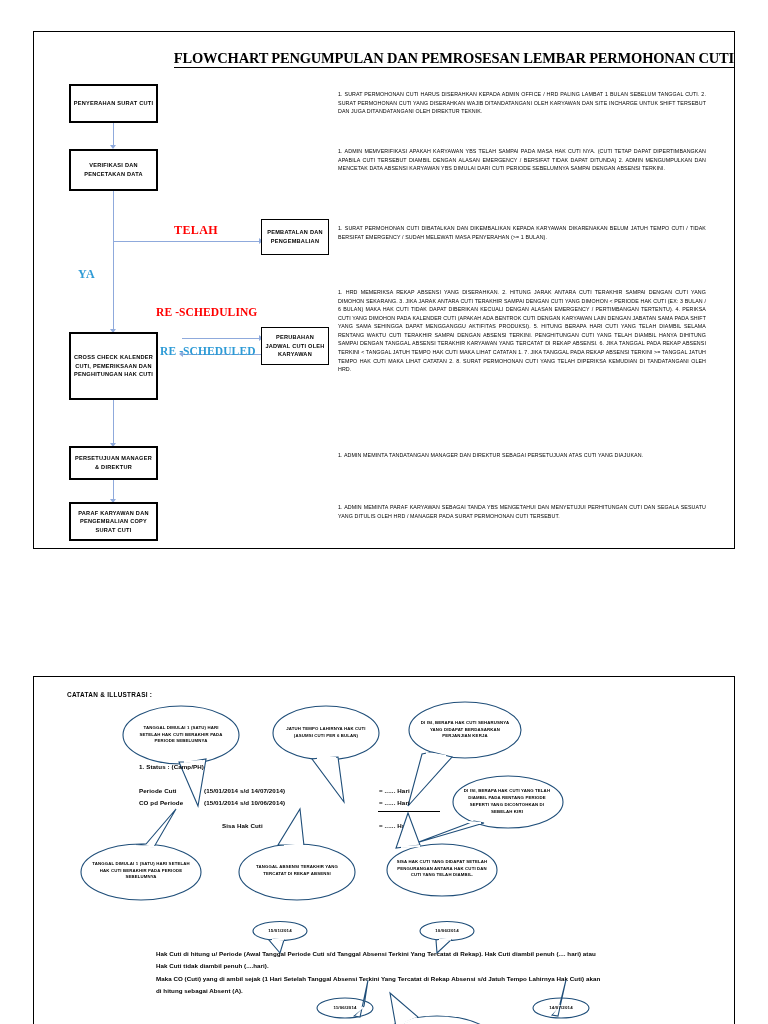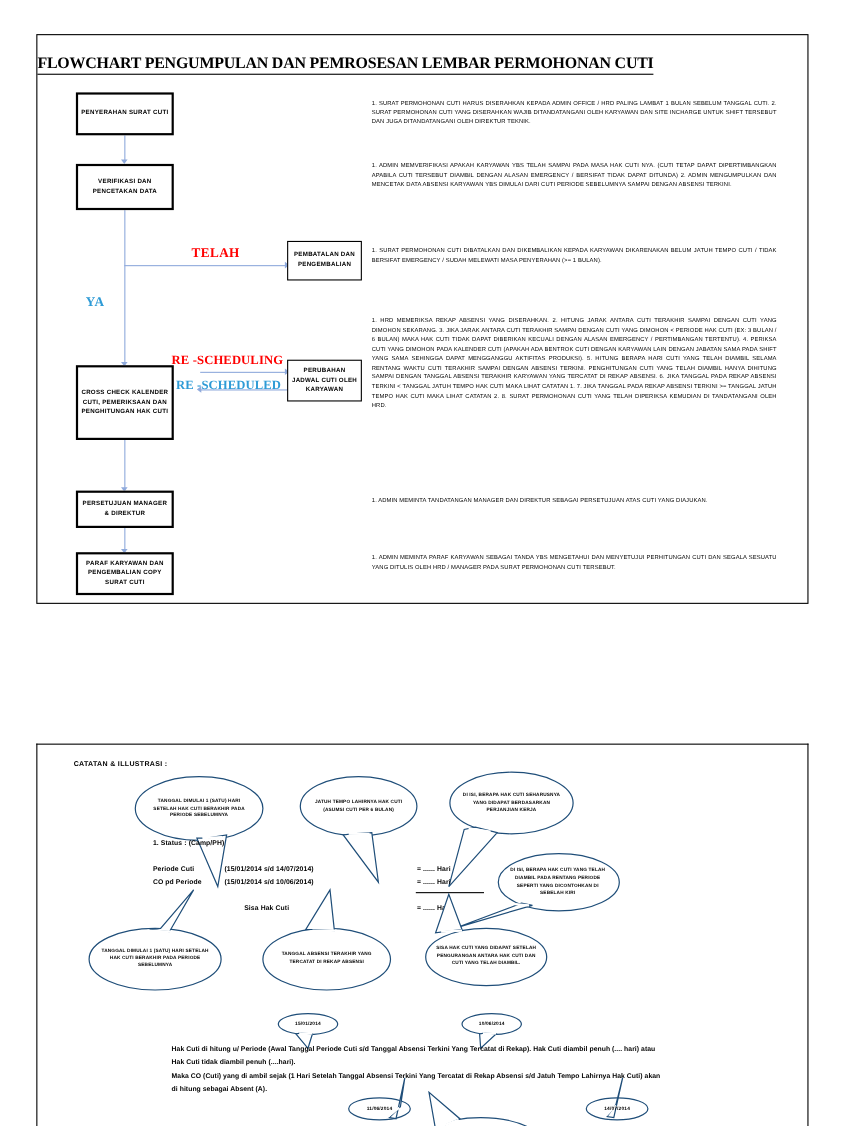--- a/index.html
+++ b/index.html
@@ -29,21 +29,21 @@
     border: 1.5px solid #000;
     background: #fff;
     box-sizing: border-box;
   }
 
   .doc-title {
     position: absolute;
     left: 0;
     top: 18px;
     width: 100%;
-    text-align: left;
+    text-align: right;
     font-family: "Liberation Serif", serif;
     font-size: 14.5px;
     font-weight: bold;
     letter-spacing: -0.2px;
     color: #000;
   }
   .doc-title span {
     border-bottom: 1.3px solid #000;
     padding-bottom: 1px;
   }
@@ -273,21 +273,21 @@
     <div class="fbox" style="left:35px; top:414px; width:89px; height:34px;">
       <span>PERSETUJUAN MANAGER &amp; DIREKTUR</span>
     </div>
 
     <div class="fbox" style="left:35px; top:470px; width:89px; height:39px;">
       <span>PARAF KARYAWAN DAN PENGEMBALIAN COPY SURAT CUTI</span>
     </div>
 
     <div class="lbl-tidak" style="left:140px; top:191px;">TELAH</div>
     <div class="lbl-ya" style="left:44px; top:235px;">YA</div>
-    <div class="lbl-resched-red" style="left:122px; top:290px;">RE -SCHEDULING</div>
+    <div class="lbl-resched-red" style="left:122px; top:274px;">RE -SCHEDULING</div>
     <div class="lbl-resched-blue" style="left:126px; top:313px;">RE -SCHEDULED</div>
 
     <div class="note" style="left:304px; top:58px; width:368px;">1. SURAT PERMOHONAN CUTI HARUS DISERAHKAN KEPADA ADMIN OFFICE / HRD PALING LAMBAT 1 BULAN SEBELUM TANGGAL CUTI. 2. SURAT PERMOHONAN CUTI YANG DISERAHKAN WAJIB DITANDATANGANI OLEH KARYAWAN DAN SITE INCHARGE UNTUK SHIFT TERSEBUT DAN JUGA DITANDATANGANI OLEH DIREKTUR TEKNIK.</div>
 
     <div class="note" style="left:304px; top:115px; width:368px;">1. ADMIN MEMVERIFIKASI APAKAH KARYAWAN YBS TELAH SAMPAI PADA MASA HAK CUTI NYA. (CUTI TETAP DAPAT DIPERTIMBANGKAN APABILA CUTI TERSEBUT DIAMBIL DENGAN ALASAN EMERGENCY / BERSIFAT TIDAK DAPAT DITUNDA) 2. ADMIN MENGUMPULKAN DAN MENCETAK DATA ABSENSI KARYAWAN YBS DIMULAI DARI CUTI PERIODE SEBELUMNYA SAMPAI DENGAN ABSENSI TERKINI.</div>
 
     <div class="note" style="left:304px; top:192px; width:368px;">1. SURAT PERMOHONAN CUTI DIBATALKAN DAN DIKEMBALIKAN KEPADA KARYAWAN DIKARENAKAN BELUM JATUH TEMPO CUTI / TIDAK BERSIFAT EMERGENCY / SUDAH MELEWATI MASA PENYERAHAN (&gt;= 1 BULAN).</div>
 
     <div class="note" style="left:304px; top:256px; width:368px;">1. HRD MEMERIKSA REKAP ABSENSI YANG DISERAHKAN. 2. HITUNG JARAK ANTARA CUTI TERAKHIR SAMPAI DENGAN CUTI YANG DIMOHON SEKARANG. 3. JIKA JARAK ANTARA CUTI TERAKHIR SAMPAI DENGAN CUTI YANG DIMOHON &lt; PERIODE HAK CUTI (EX: 3 BULAN / 6 BULAN) MAKA HAK CUTI TIDAK DAPAT DIBERIKAN KECUALI DENGAN ALASAN EMERGENCY / PERTIMBANGAN TERTENTU). 4. PERIKSA CUTI YANG DIMOHON PADA KALENDER CUTI (APAKAH ADA BENTROK CUTI DENGAN KARYAWAN LAIN DENGAN JABATAN SAMA PADA SHIFT YANG SAMA SEHINGGA DAPAT MENGGANGGU AKTIFITAS PRODUKSI). 5. HITUNG BERAPA HARI CUTI YANG TELAH DIAMBIL SELAMA RENTANG WAKTU CUTI TERAKHIR SAMPAI DENGAN ABSENSI TERKINI. PENGHITUNGAN CUTI YANG TELAH DIAMBIL HANYA DIHITUNG SAMPAI DENGAN TANGGAL ABSENSI TERAKHIR KARYAWAN YANG TERCATAT DI REKAP ABSENSI. 6. JIKA TANGGAL PADA REKAP ABSENSI TERKINI &lt; TANGGAL JATUH TEMPO HAK CUTI MAKA LIHAT CATATAN 1. 7. JIKA TANGGAL PADA REKAP ABSENSI TERKINI &gt;= TANGGAL JATUH TEMPO HAK CUTI MAKA LIHAT CATATAN 2. 8. SURAT PERMOHONAN CUTI YANG TELAH DIPERIKSA KEMUDIAN DI TANDATANGANI OLEH HRD.</div>
 

